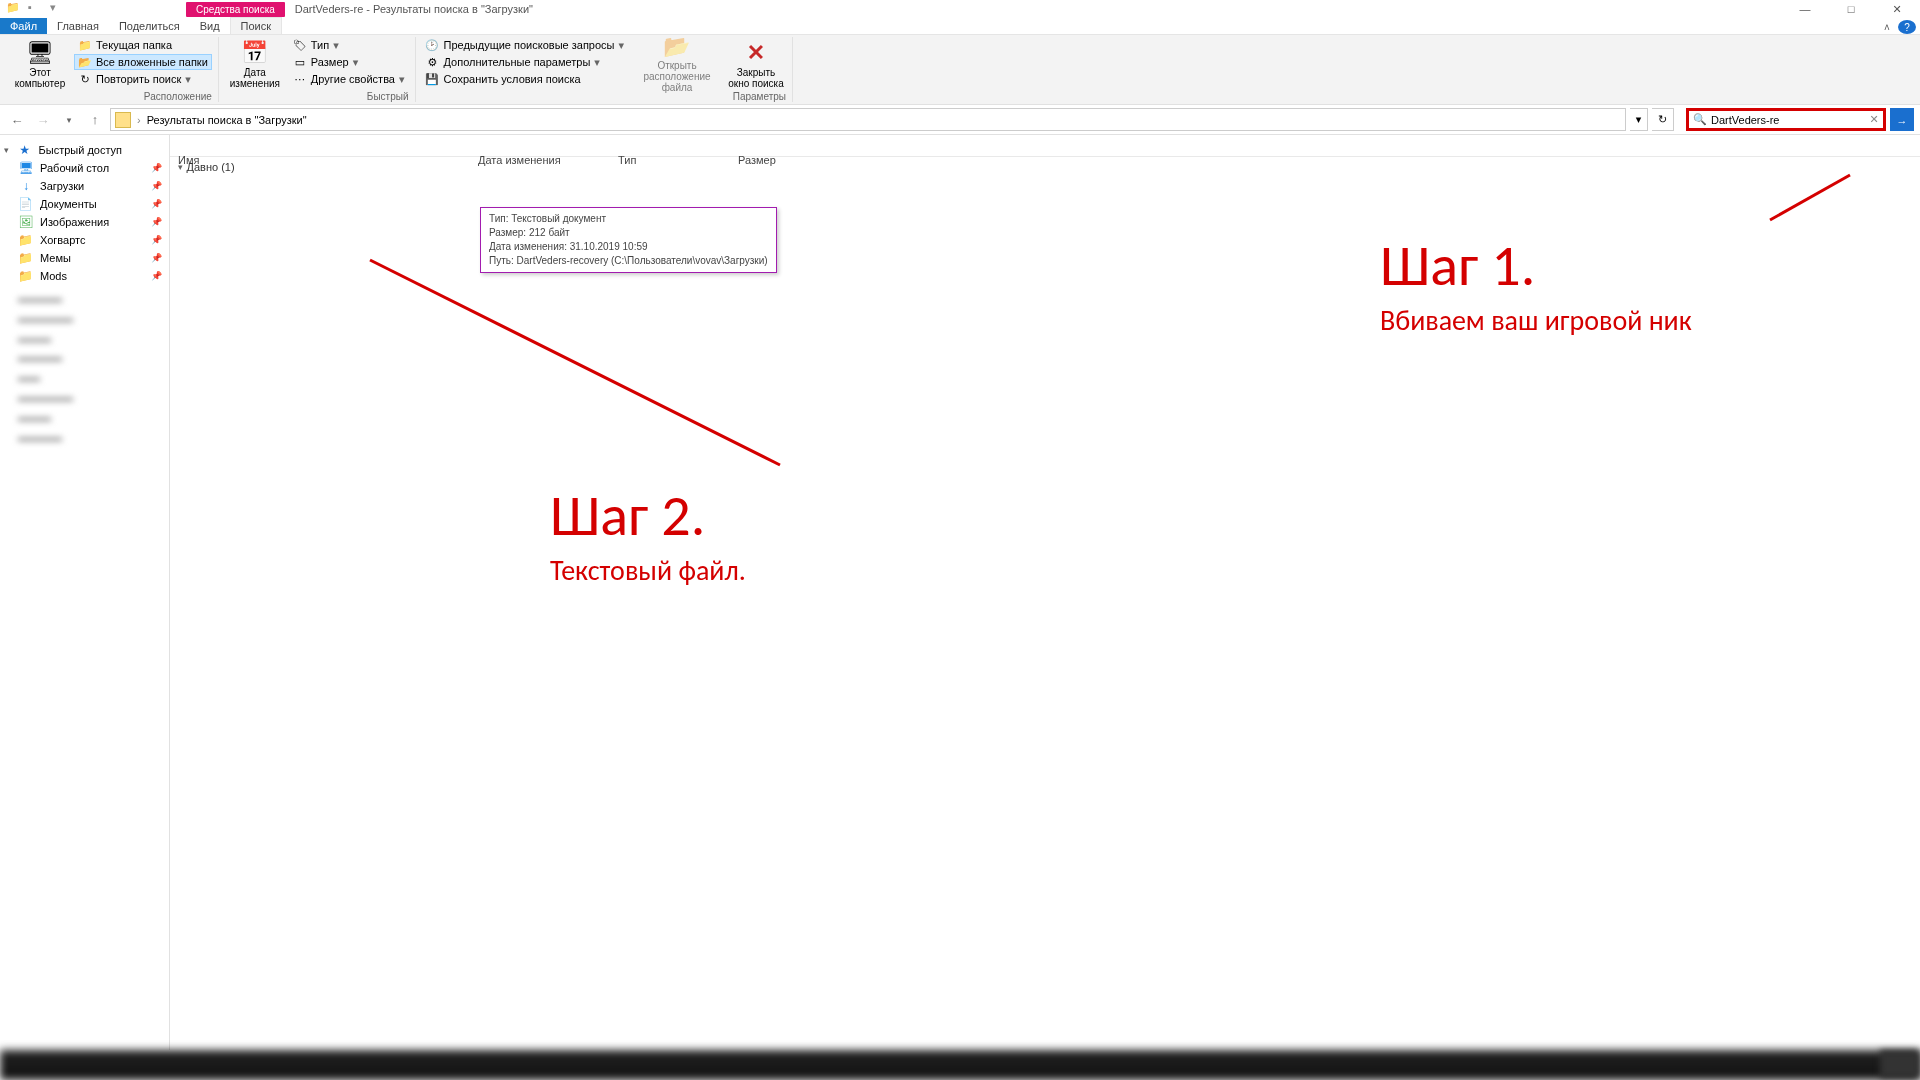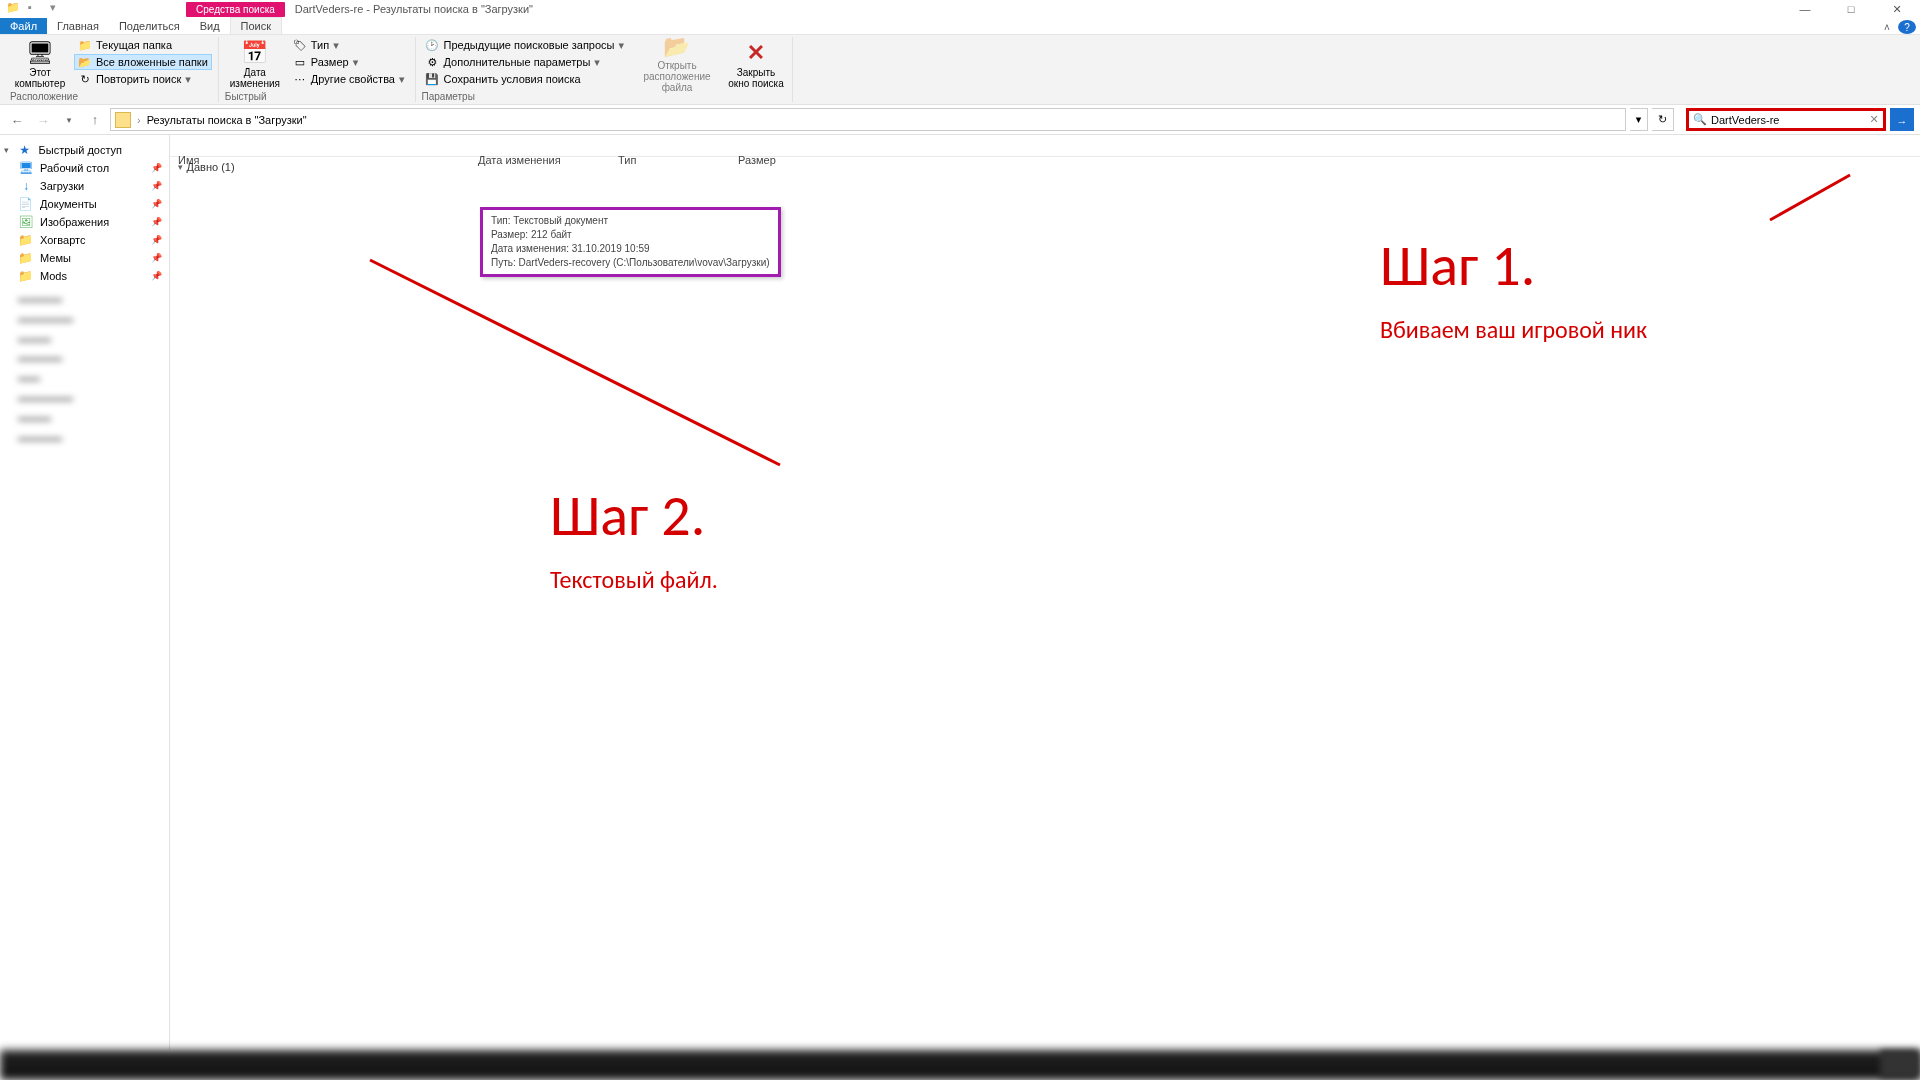--- a/index.html
+++ b/index.html
@@ -17,21 +17,21 @@
 
 .tabs { height: 17px; display: flex; align-items: flex-end; background: #fff; border-bottom: 1px solid #e5e5e5; }
 .tab { padding: 2px 10px; font-size: 11px; color: #444; cursor: pointer; }
 .tab.file { background: #1979ca; color: #fff; }
 .tab.active { background: #f3f3f3; border: 1px solid #e5e5e5; border-bottom: none; }
 
 
 .ribbon { height: 70px; background: #f3f3f3; border-bottom: 1px solid #e1e1e1; display: flex; padding: 2px 4px; }
 .group { border-right: 1px solid #e1e1e1; padding: 0 6px; display: flex; flex-direction: column; justify-content: space-between; }
 .group-body { display: flex; gap: 4px; align-items: flex-start; flex: 1; }
-.group-label { text-align: left; font-size: 10px; color: #666; padding-bottom: 11px; }
+.group-label { text-align: right; font-size: 10px; color: #666; padding-bottom: 11px; }
 .bigbtn { display: flex; flex-direction: column; align-items: center; justify-content: center; width: 60px; height: 54px; font-size: 10px; text-align: center; line-height: 1.1; cursor: pointer; }
 .bigbtn .ico { width: 32px; height: 28px; display: flex; align-items: center; justify-content: center; font-size: 22px; }
 .smallcol { display: flex; flex-direction: column; gap: 1px; }
 .smallbtn { display: flex; align-items: center; gap: 4px; padding: 1px 4px; font-size: 11px; white-space: nowrap; cursor: pointer; }
 .smallbtn .mi { width: 14px; height: 14px; display: inline-flex; align-items: center; justify-content: center; font-size: 11px; }
 .smallbtn.selected { background: #cce8ff; border: 1px solid #99d1ff; padding: 0 3px; }
 .closex { color: #c62828; font-size: 26px; font-weight: bold; }
 
 
 .addrrow { height: 30px; display: flex; align-items: center; padding: 3px 6px; gap: 4px; border-bottom: 1px solid #e1e1e1; }
@@ -69,26 +69,26 @@
 .grouphdr::before { content: "▾"; font-size: 9px; color: #666; }
 
 .filerow { display: flex; align-items: center; height: 20px; padding-left: 14px; font-size: 11px; background: #cce8ff; border: 1px solid #99d1ff; }
 .filerow .fico { width: 16px; height: 16px; margin-right: 6px; background: #fff; border: 1px solid #bbb; display: inline-block; }
 .filerow .fname { width: 272px; }
 .filerow .fname span { background: #fff59d; }
 .filerow .fdate { width: 140px; color: #555; }
 .filerow .ftype { width: 120px; color: #555; white-space: nowrap; overflow: hidden; text-overflow: ellipsis; }
 .filerow .fsize { width: 80px; text-align: right; color: #555; padding-right: 8px; }
 
-.tooltip { position: absolute; left: 310px; top: 72px; background: #fff; border: 3px solid #a21caf; box-shadow: 2px 2px 4px rgba(0,0,0,0.2); padding: 4px 8px; font-size: 10px; line-height: 1.4; color: #444; }
+.tooltip { position: absolute; left: 310px; top: 72px; background: #fff; border: 1px solid #a21caf; box-shadow: 2px 2px 4px rgba(0,0,0,0.2); padding: 4px 8px; font-size: 10px; line-height: 1.4; color: #444; }
 
 
 .anno { position: absolute; color: #d40000; pointer-events: none; }
 .anno h1 { font-size: 58px; font-weight: 400; font-family: Calibri, sans-serif; }
-.anno p { font-size: 24px; font-family: Calibri, sans-serif; margin-top: 14px; }
+.anno p { font-size: 28px; font-family: Calibri, sans-serif; margin-top: 2px; }
 
 
 svg.overlay { position: absolute; top: 0; left: 0; width: 1920px; height: 1080px; pointer-events: none; }
 
 
 .taskbar { position: absolute; bottom: 0; left: 0; right: 0; height: 30px; background: linear-gradient(#222,#111); filter: blur(4px); }
 .tb-right { position: absolute; bottom: 2px; right: 0; width: 40px; height: 28px; background: #333; filter: blur(3px); }
 
 .corner-help { position: absolute; top: 20px; right: 4px; display: flex; gap: 2px; }
 .corner-help span { width: 18px; height: 14px; display: flex; align-items: center; justify-content: center; font-size: 10px; color: #555; }

